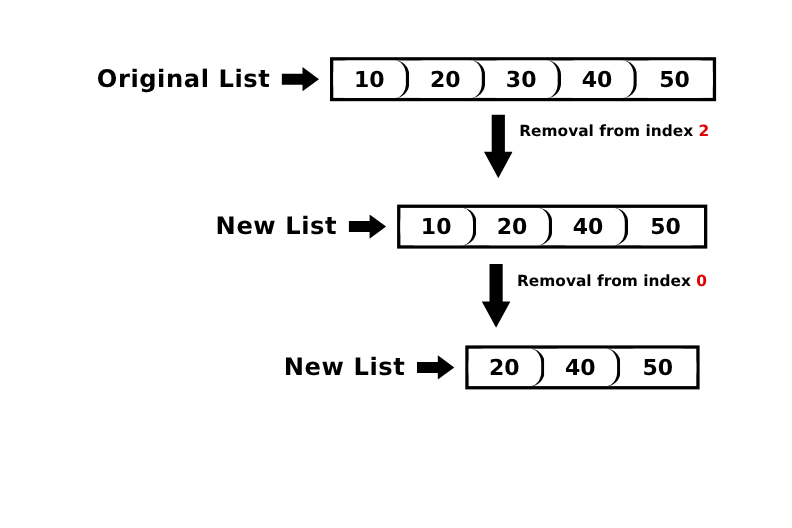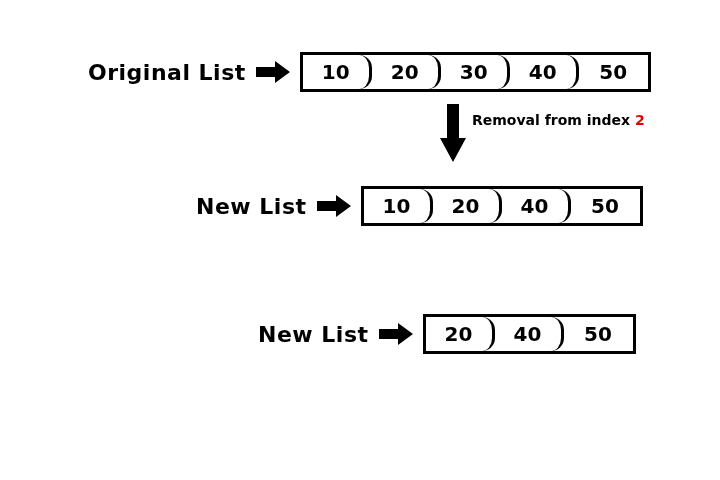--- a/index.html
+++ b/index.html
@@ -139,20 +139,28 @@
       </svg>
     </span>
     <div class="list">
       <div class="cell">10</div>
       <div class="cell">20</div>
       <div class="cell">40</div>
       <div class="cell">50</div>
     </div>
   </div>
 
+  <div class="transition" id="transition-2">
+    <span class="arrow-down">
+      <svg width="26" height="58" viewBox="0 0 26 58">
+        <path d="M7 0 L19 0 L19 34 L26 34 L13 58 L0 34 L7 34 Z" fill="#000000"></path>
+      </svg>
+    </span>
+    <span class="transition-caption"><span>Removal from index</span> <span class="idx">0</span></span>
+  </div>
 
   <div class="row" id="row-3">
     <span class="row-label">New List</span>
     <span class="arrow-right">
       <svg width="34" height="22" viewBox="0 0 34 22">
         <path d="M0 6 L19 6 L19 0 L34 11 L19 22 L19 16 L0 16 Z" fill="#000000"></path>
       </svg>
     </span>
     <div class="list">
       <div class="cell">20</div>

